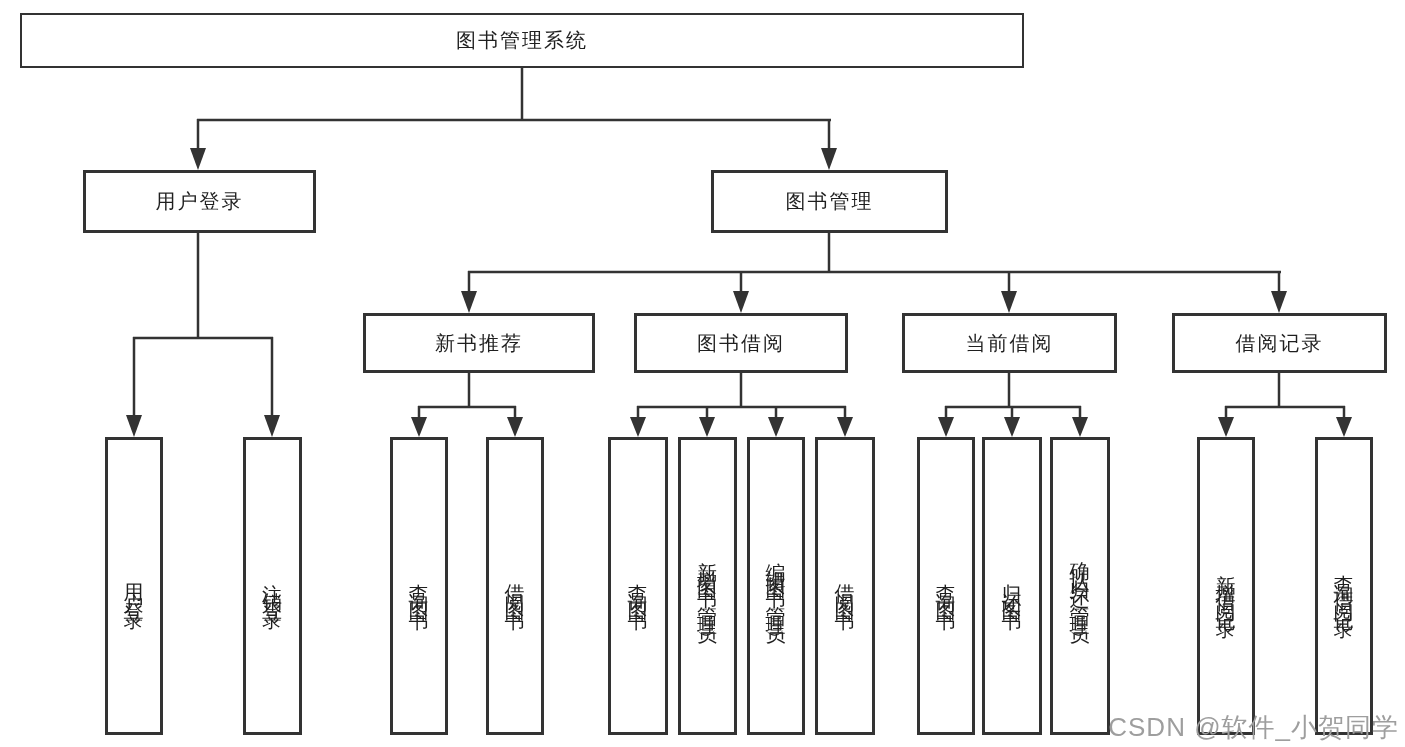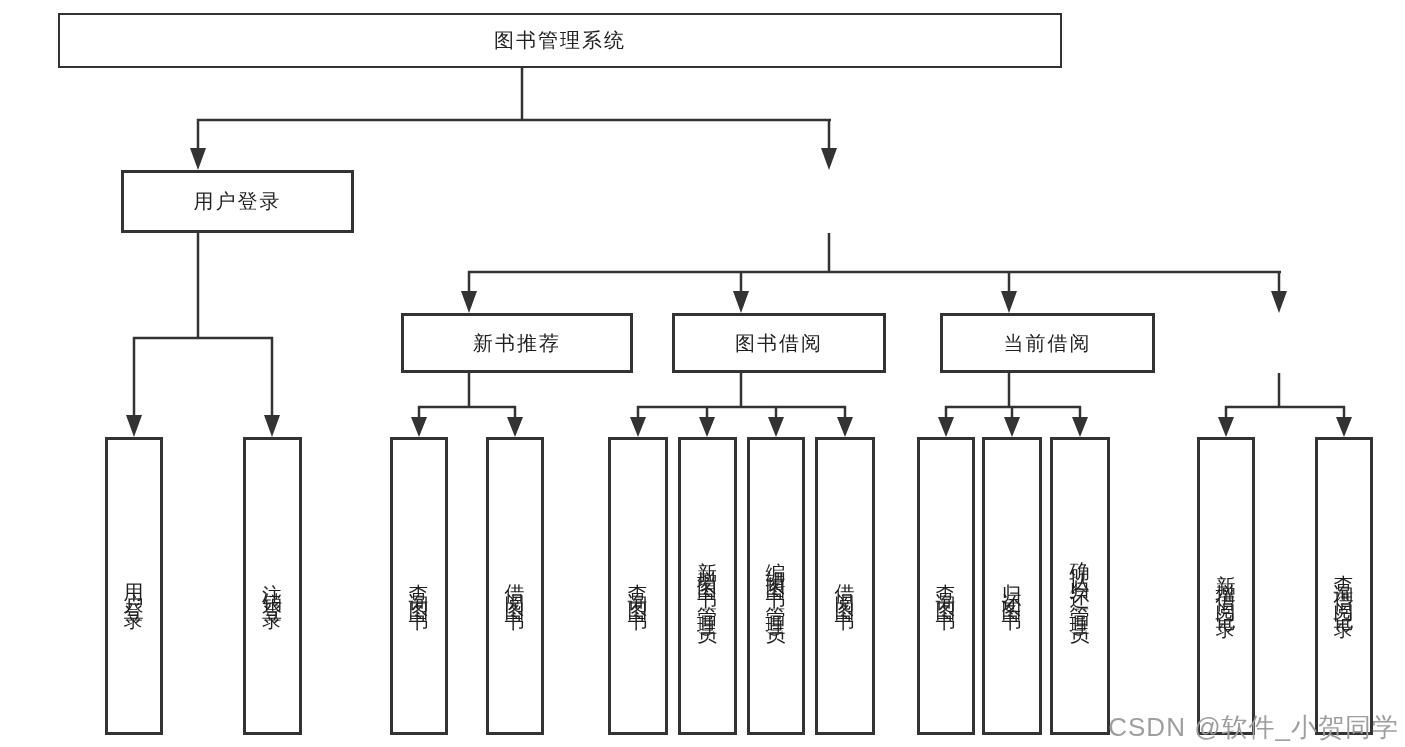--- a/index.html
+++ b/index.html
@@ -32,21 +32,20 @@
     position: absolute;
     border: 3px solid var(--line, #333);
     background: #fff;
     display: flex;
     align-items: center;
     justify-content: center;
     font-size: 20px;
     color: var(--text, #1f1f1f);
     letter-spacing: 2px;
     z-index: 2;
-    margin-left: 38px;
   }
   .box.root { border-width: 2px; }
   .leaf {
     position: absolute;
     top: 437px;
     height: 298px;
     border: 3px solid var(--line, #333);
     background: #fff;
     display: flex;
     align-items: center;
@@ -135,24 +134,26 @@
     <line x1="1225" y1="407" x2="1345" y2="407"></line>
     <line x1="1226" y1="406" x2="1226" y2="419"></line>
     <polygon points="1218,417 1234,417 1226,437"></polygon>
     <line x1="1344" y1="406" x2="1344" y2="419"></line>
     <polygon points="1336,417 1352,417 1344,437"></polygon>
   </svg>
 
   <div class="box root" style="left:20px;top:13px;width:1004px;height:55px">图书管理系统</div>
 
   <div class="box" style="left:83px;top:170px;width:233px;height:63px">用户登录</div>
+  <div class="box" style="left:711px;top:170px;width:237px;height:63px">图书管理</div>
 
   <div class="box" style="left:363px;top:313px;width:232px;height:60px">新书推荐</div>
   <div class="box" style="left:902px;top:313px;width:215px;height:60px">当前借阅</div>
   <div class="box" style="left:634px;top:313px;width:214px;height:60px">图书借阅</div>
+  <div class="box" style="left:1172px;top:313px;width:215px;height:60px">借阅记录</div>
 
   <div class="leaf" style="left:105px;width:58px">
     <span>用户登录</span>
   </div>
   <div class="leaf" style="left:243px;width:59px">
     <span>注销登录</span>
   </div>
 
   <div class="leaf" style="left:390px;width:58px">
     <span>查询图书</span>

